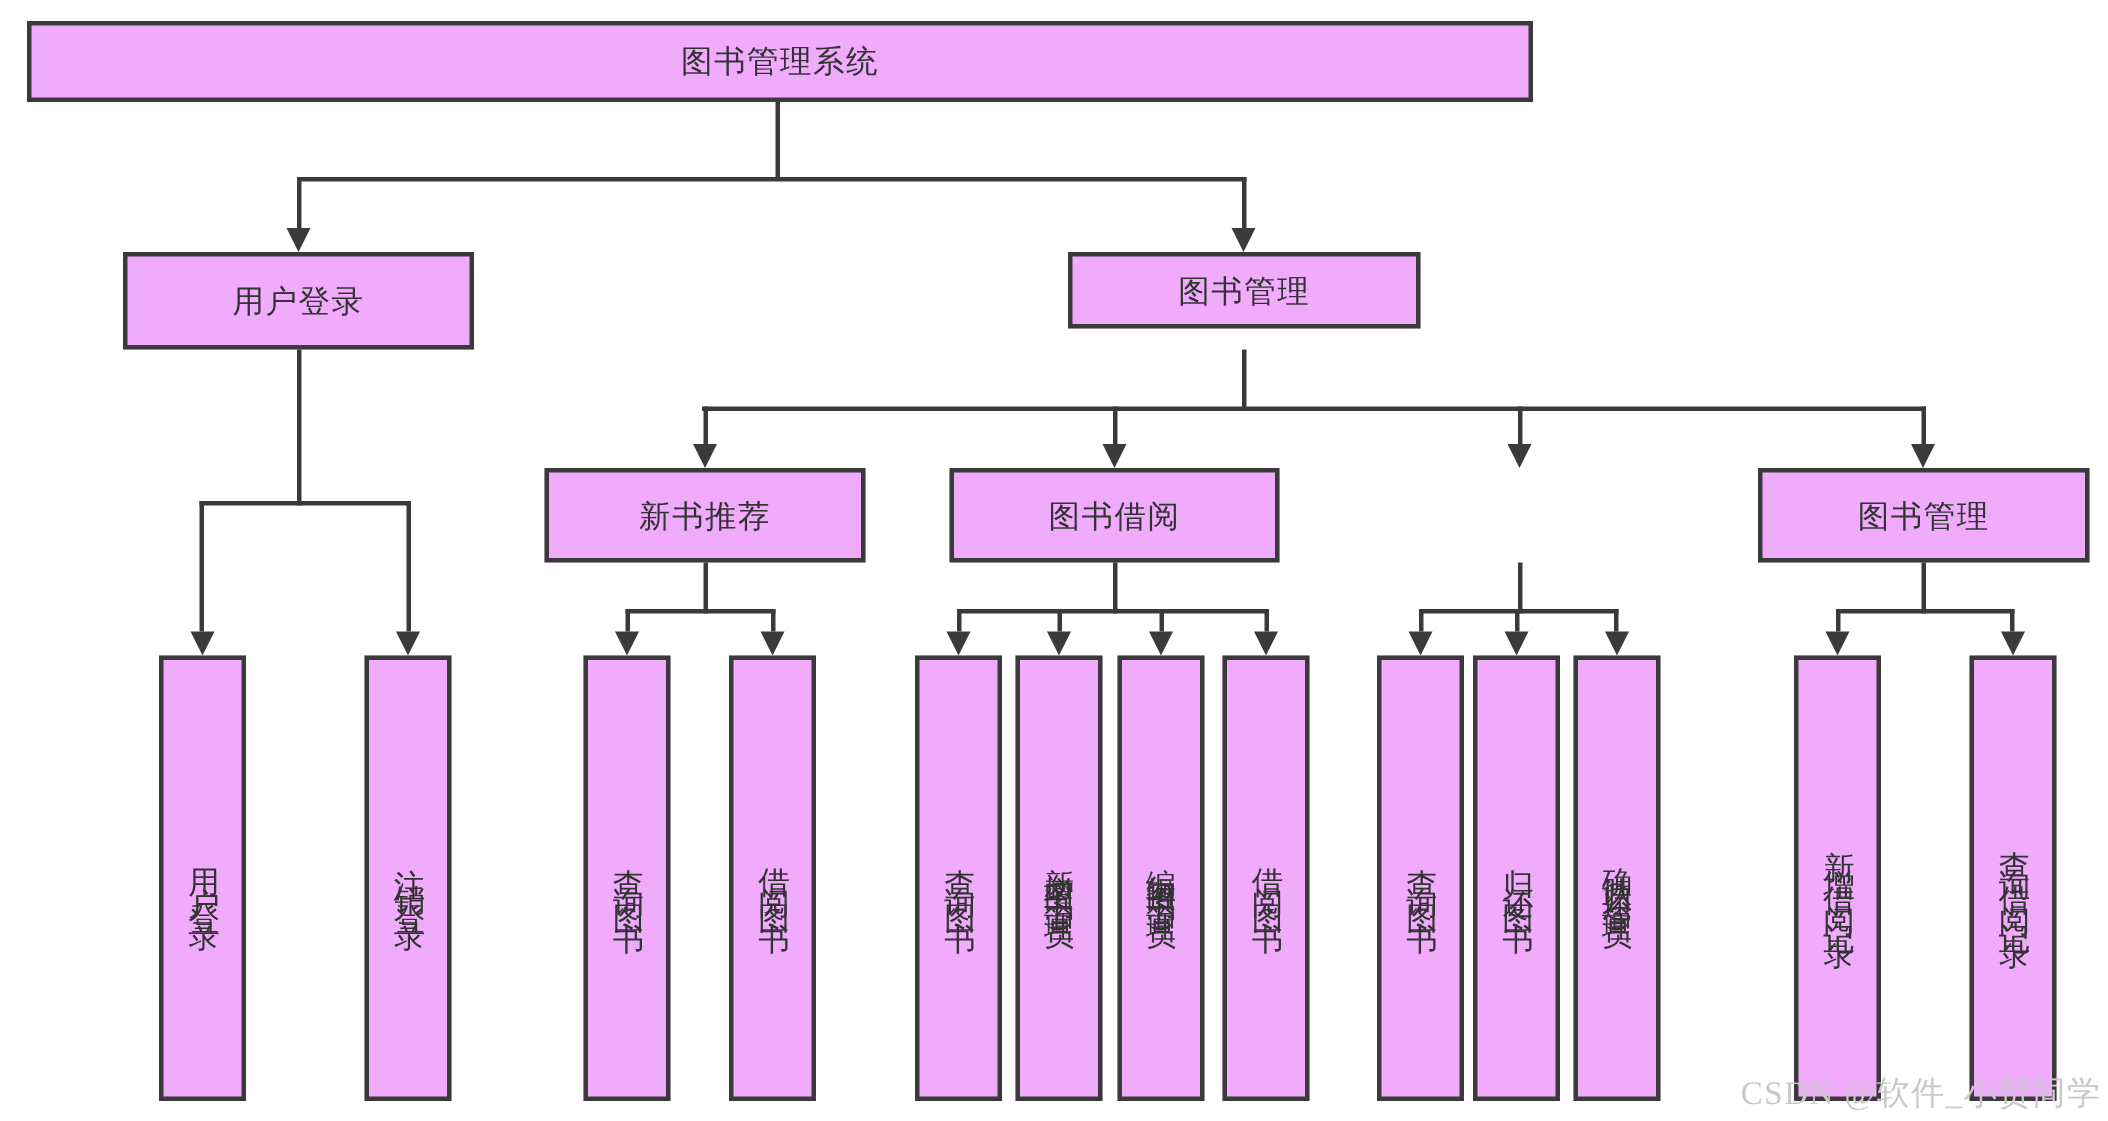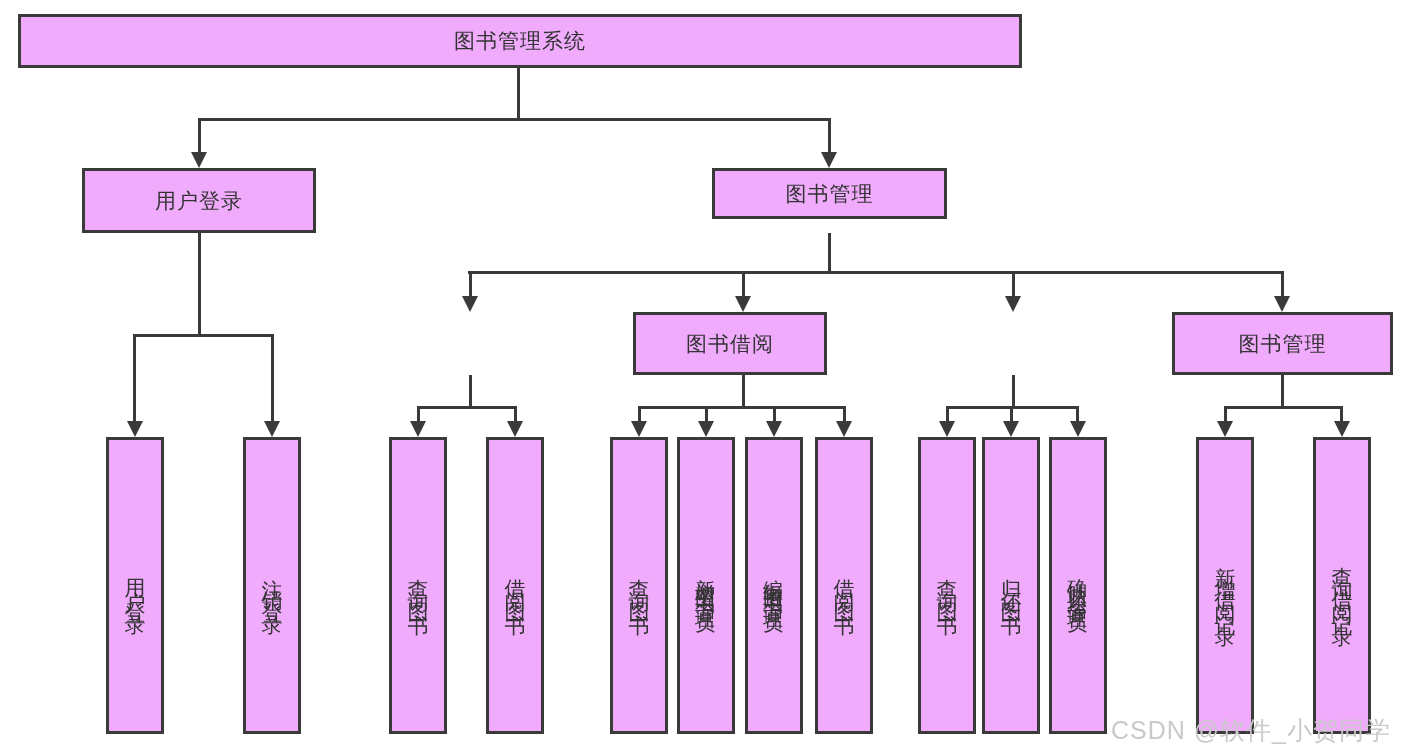--- a/index.html
+++ b/index.html
@@ -47,46 +47,50 @@
   }
   .arrow{
     position:absolute;
     width:0;height:0;
     border-left:8px solid transparent;
     border-right:8px solid transparent;
     border-top:16px solid #3a3a3a;
   }
   .watermark{
     position:absolute;
-    right:14px;
+    right:4px;
     top:714px;
-    font-size:25px;
+    font-size:22px;
     color:#c9c9c9;
     letter-spacing:1px;
     z-index:5;
     white-space:nowrap;
+    font-family:Liberation Serif, serif;
   }
 </style>
 </head>
 <body>
 
 <div class="canvas">
 
   <div class="box" style="left:18px;top:14px;width:1004px;height:54px">
     <span>图书管理系统</span>
   </div>
 
   <div class="box" style="left:82px;top:168px;width:234px;height:65px">
     <span>用户登录</span>
   </div>
   <div class="box" style="left:712px;top:168px;width:235px;height:51px">
     <span>图书管理</span>
   </div>
 
-  <div class="box" style="left:633px;top:312px;width:194px;height:63px">
+  <div class="box" style="left:363px;top:312px;width:214px;height:63px">
+    <span>新书推荐</span>
+  </div>
+  <div class="box" style="left:633px;top:312px;width:220px;height:63px">
     <span>图书借阅</span>
   </div>
   <div class="box" style="left:1172px;top:312px;width:221px;height:63px">
     <span>图书管理</span>
   </div>
 
   <div class="box leaf" style="left:106px;top:437px;width:58px;height:297px">
     <span>用户登录</span>
   </div>
   <div class="box leaf" style="left:243px;top:437px;width:58px;height:297px">

